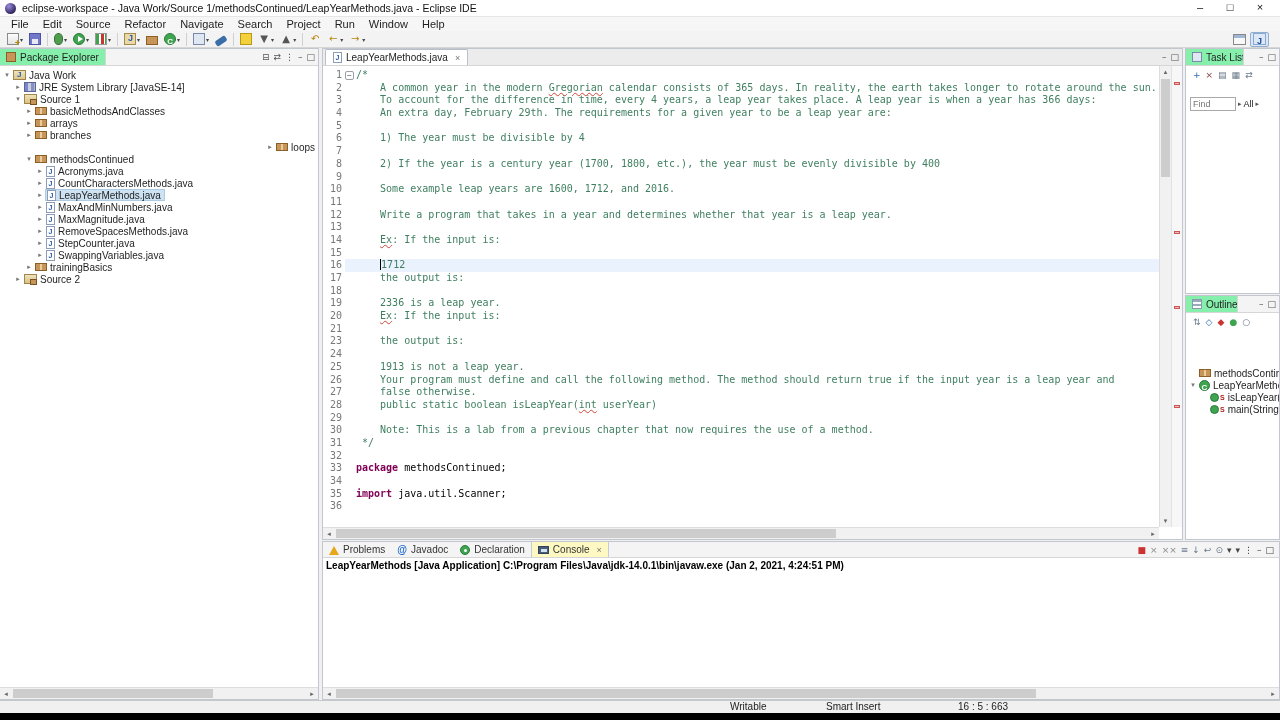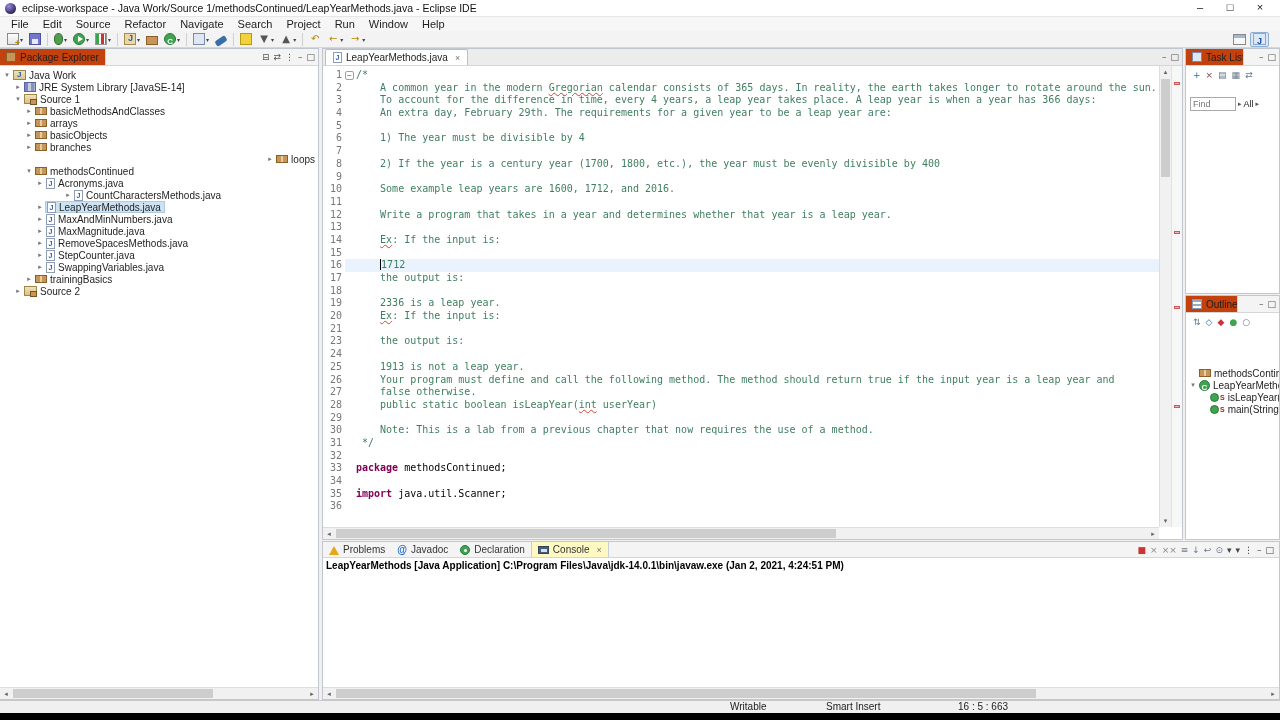--- a/index.html
+++ b/index.html
@@ -45,21 +45,21 @@
   .i-search{background:#3a6ea8;border-radius:2px;width:12px;height:6px;margin-top:3px;transform:rotate(-35deg);}
   .i-marker{background:#f2d13c;border:1px solid #b89a18;}
   .i-persp{width:13px;height:11px;border:1px solid #888;background:#f8f8f8;}
   .i-persp::before{content:"";position:absolute;left:0;top:0;width:100%;height:3px;background:#9fb6d4;}
   .i-javapersp{width:13px;height:12px;background:#dce8f8;border:1px solid #88a8d0;}
   .i-javapersp::after{content:"J";color:#1a50a0;font-weight:bold;font-size:9px;line-height:11px;}
 
   
   .panel{position:absolute;background:#fff;border:1px solid #c2c6cf;overflow:hidden;}
   .view-tabbar{height:17px;background:#f4f4f4;border-bottom:1px solid #d6d6d6;display:flex;align-items:center;}
-  .view-tab{display:flex;align-items:center;height:100%;padding:0 6px;background:#c2410c;border-right:1px solid #d6d6d6;font-size:10px;white-space:nowrap;overflow:hidden;}
+  .view-tab{display:flex;align-items:center;height:100%;padding:0 6px;background:#86efac;border-right:1px solid #d6d6d6;font-size:10px;white-space:nowrap;overflow:hidden;}
   .vicon{display:inline-block;width:10px;height:10px;margin-right:4px;flex:0 0 auto;}
   .vicon-pe{background:#c89558;border:1px solid #8a5f28;}
   .vicon-task{background:#dfe7f2;border:1px solid #7a8aa8;}
   .vicon-outline{background:repeating-linear-gradient(#9ab 0 2px,#fff 2px 4px);border:1px solid #8a9ab0;}
   .vt-icons{margin-left:auto;display:flex;align-items:center;padding-right:3px;}
   .hicon{font-size:9px;line-height:12px;margin-left:4px;font-family:"DejaVu Sans",sans-serif;white-space:nowrap;}
 
   
   .tree{padding-top:3px;overflow:hidden;}
   .trow{height:12px;display:flex;align-items:center;white-space:nowrap;font-size:10px;overflow:hidden;}
@@ -303,27 +303,20 @@
           <span class="arrow">▸</span>
           <span class="tlabel">
             <span class="ti ti-package"></span>
             <span class="ttext">arrays</span>
           </span>
         </div>
         <div class="trow" style="padding-left: 24px;">
           <span class="arrow">▸</span>
           <span class="tlabel">
             <span class="ti ti-package"></span>
-            <span class="ttext">basicObjects</span>
-          </span>
-        </div>
-        <div class="trow" style="padding-left: 24px;">
-          <span class="arrow">▸</span>
-          <span class="tlabel">
-            <span class="ti ti-package"></span>
             <span class="ttext">branches</span>
           </span>
         </div>
         <div class="trow" style="padding-left: 24px; justify-content: flex-end;">
           <span class="arrow">▸</span>
           <span class="tlabel">
             <span class="ti ti-package"></span>
             <span class="ttext">loops</span>
           </span>
         </div>
@@ -334,21 +327,21 @@
             <span class="ttext">methodsContinued</span>
           </span>
         </div>
         <div class="trow" style="padding-left: 35px;">
           <span class="arrow">▸</span>
           <span class="tlabel">
             <span class="ti ti-javafile"></span>
             <span class="ttext">Acronyms.java</span>
           </span>
         </div>
-        <div class="trow" style="padding-left: 35px; margin-left: 28px;">
+        <div class="trow" style="padding-left: 35px;">
           <span class="arrow">▸</span>
           <span class="tlabel">
             <span class="ti ti-javafile"></span>
             <span class="ttext">CountCharactersMethods.java</span>
           </span>
         </div>
         <div class="trow" style="padding-left: 35px;">
           <span class="arrow">▸</span>
           <span class="tlabel sel">
             <span class="ti ti-javafile"></span>

